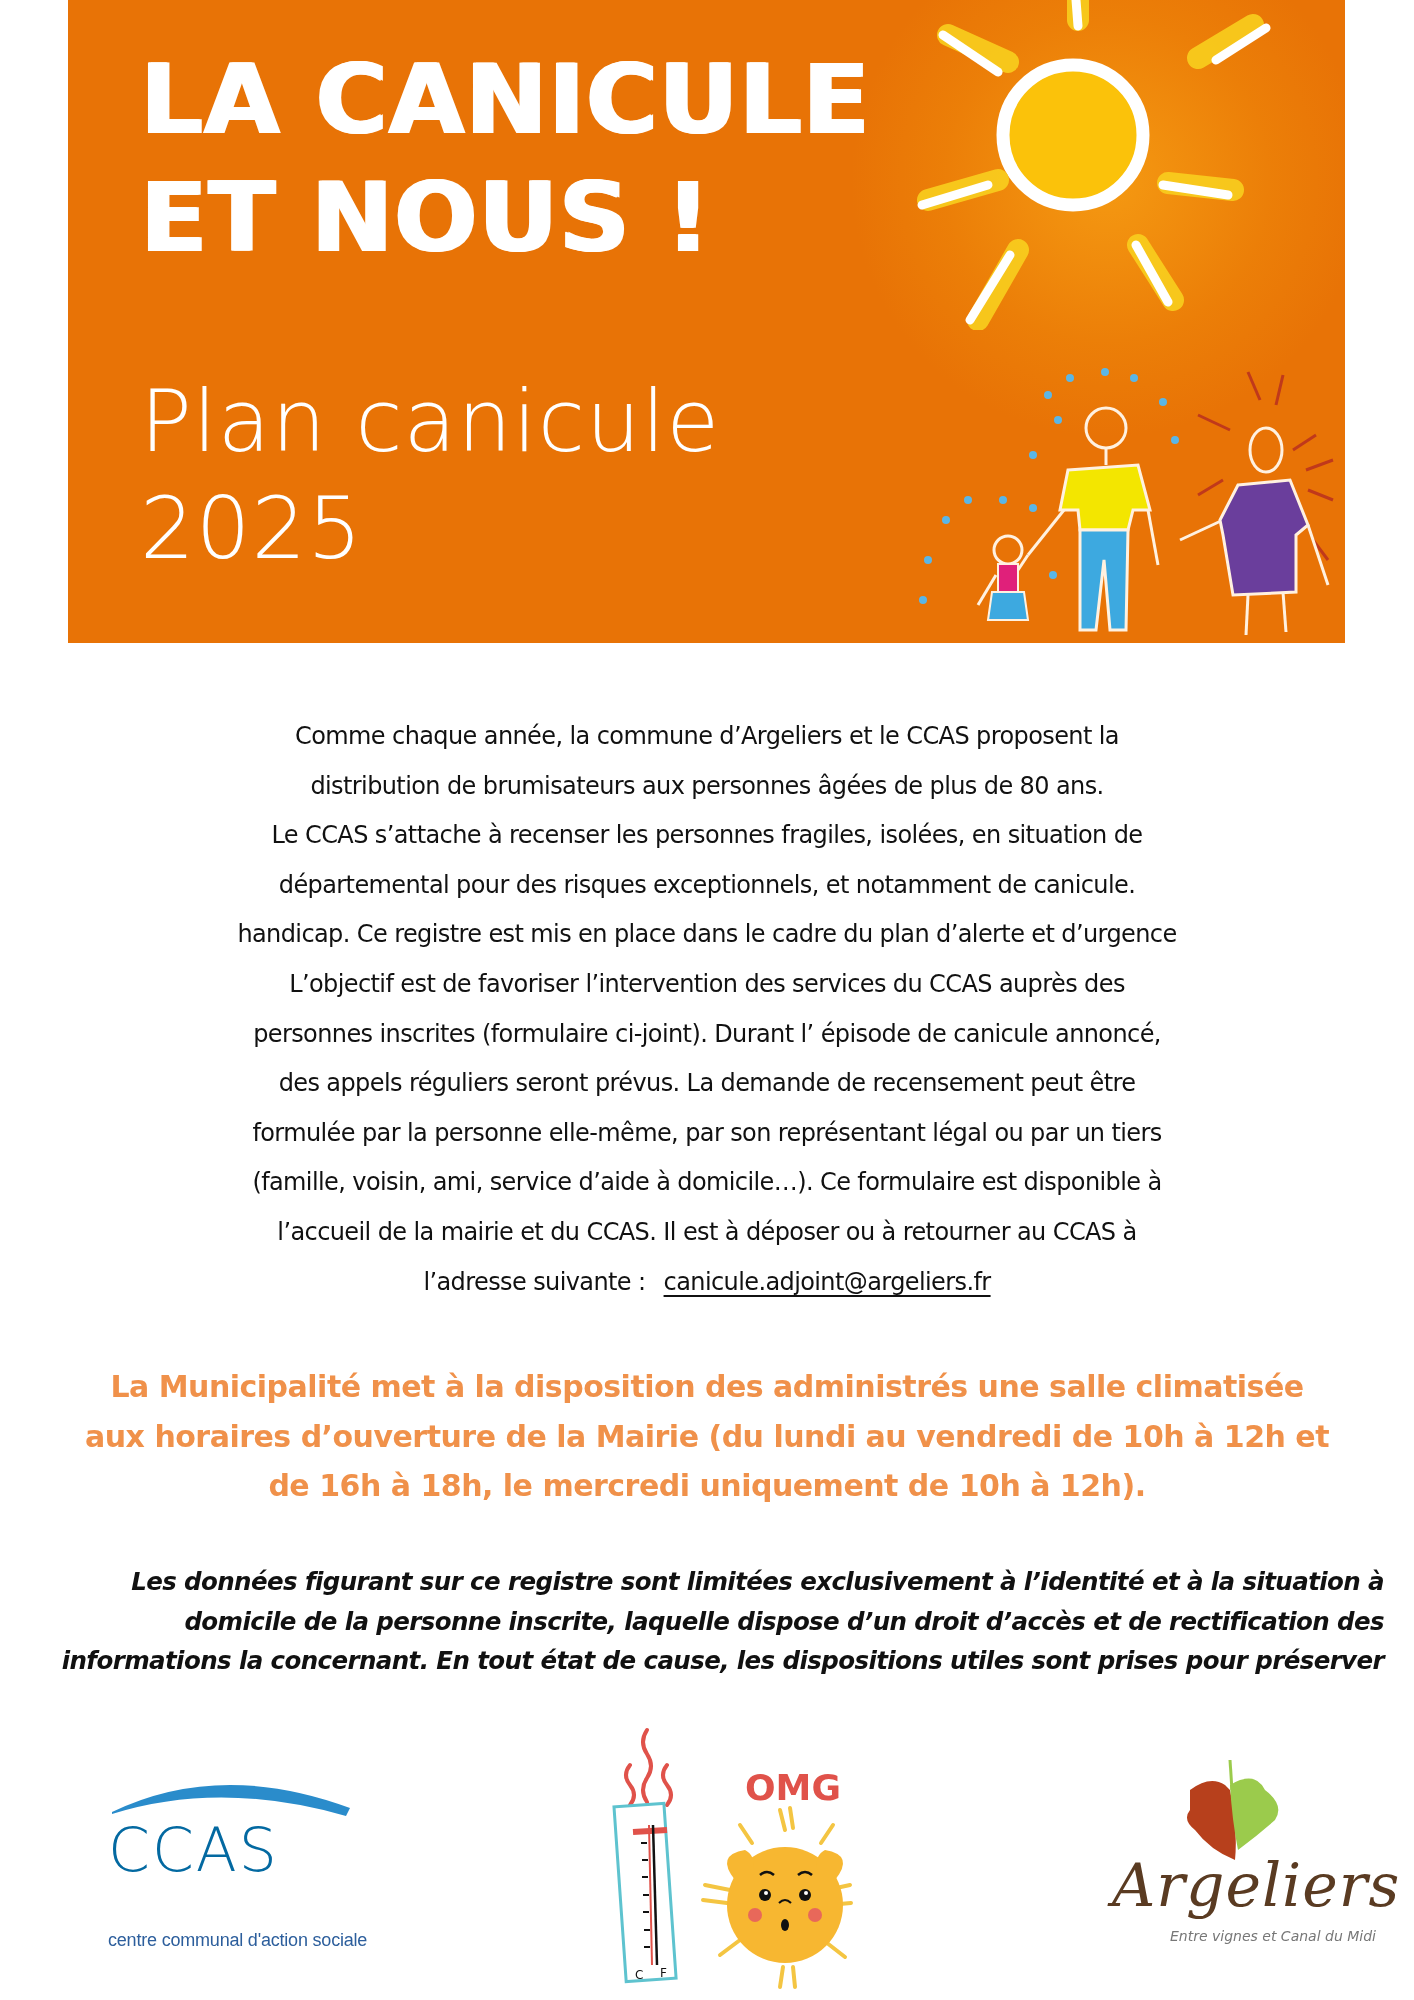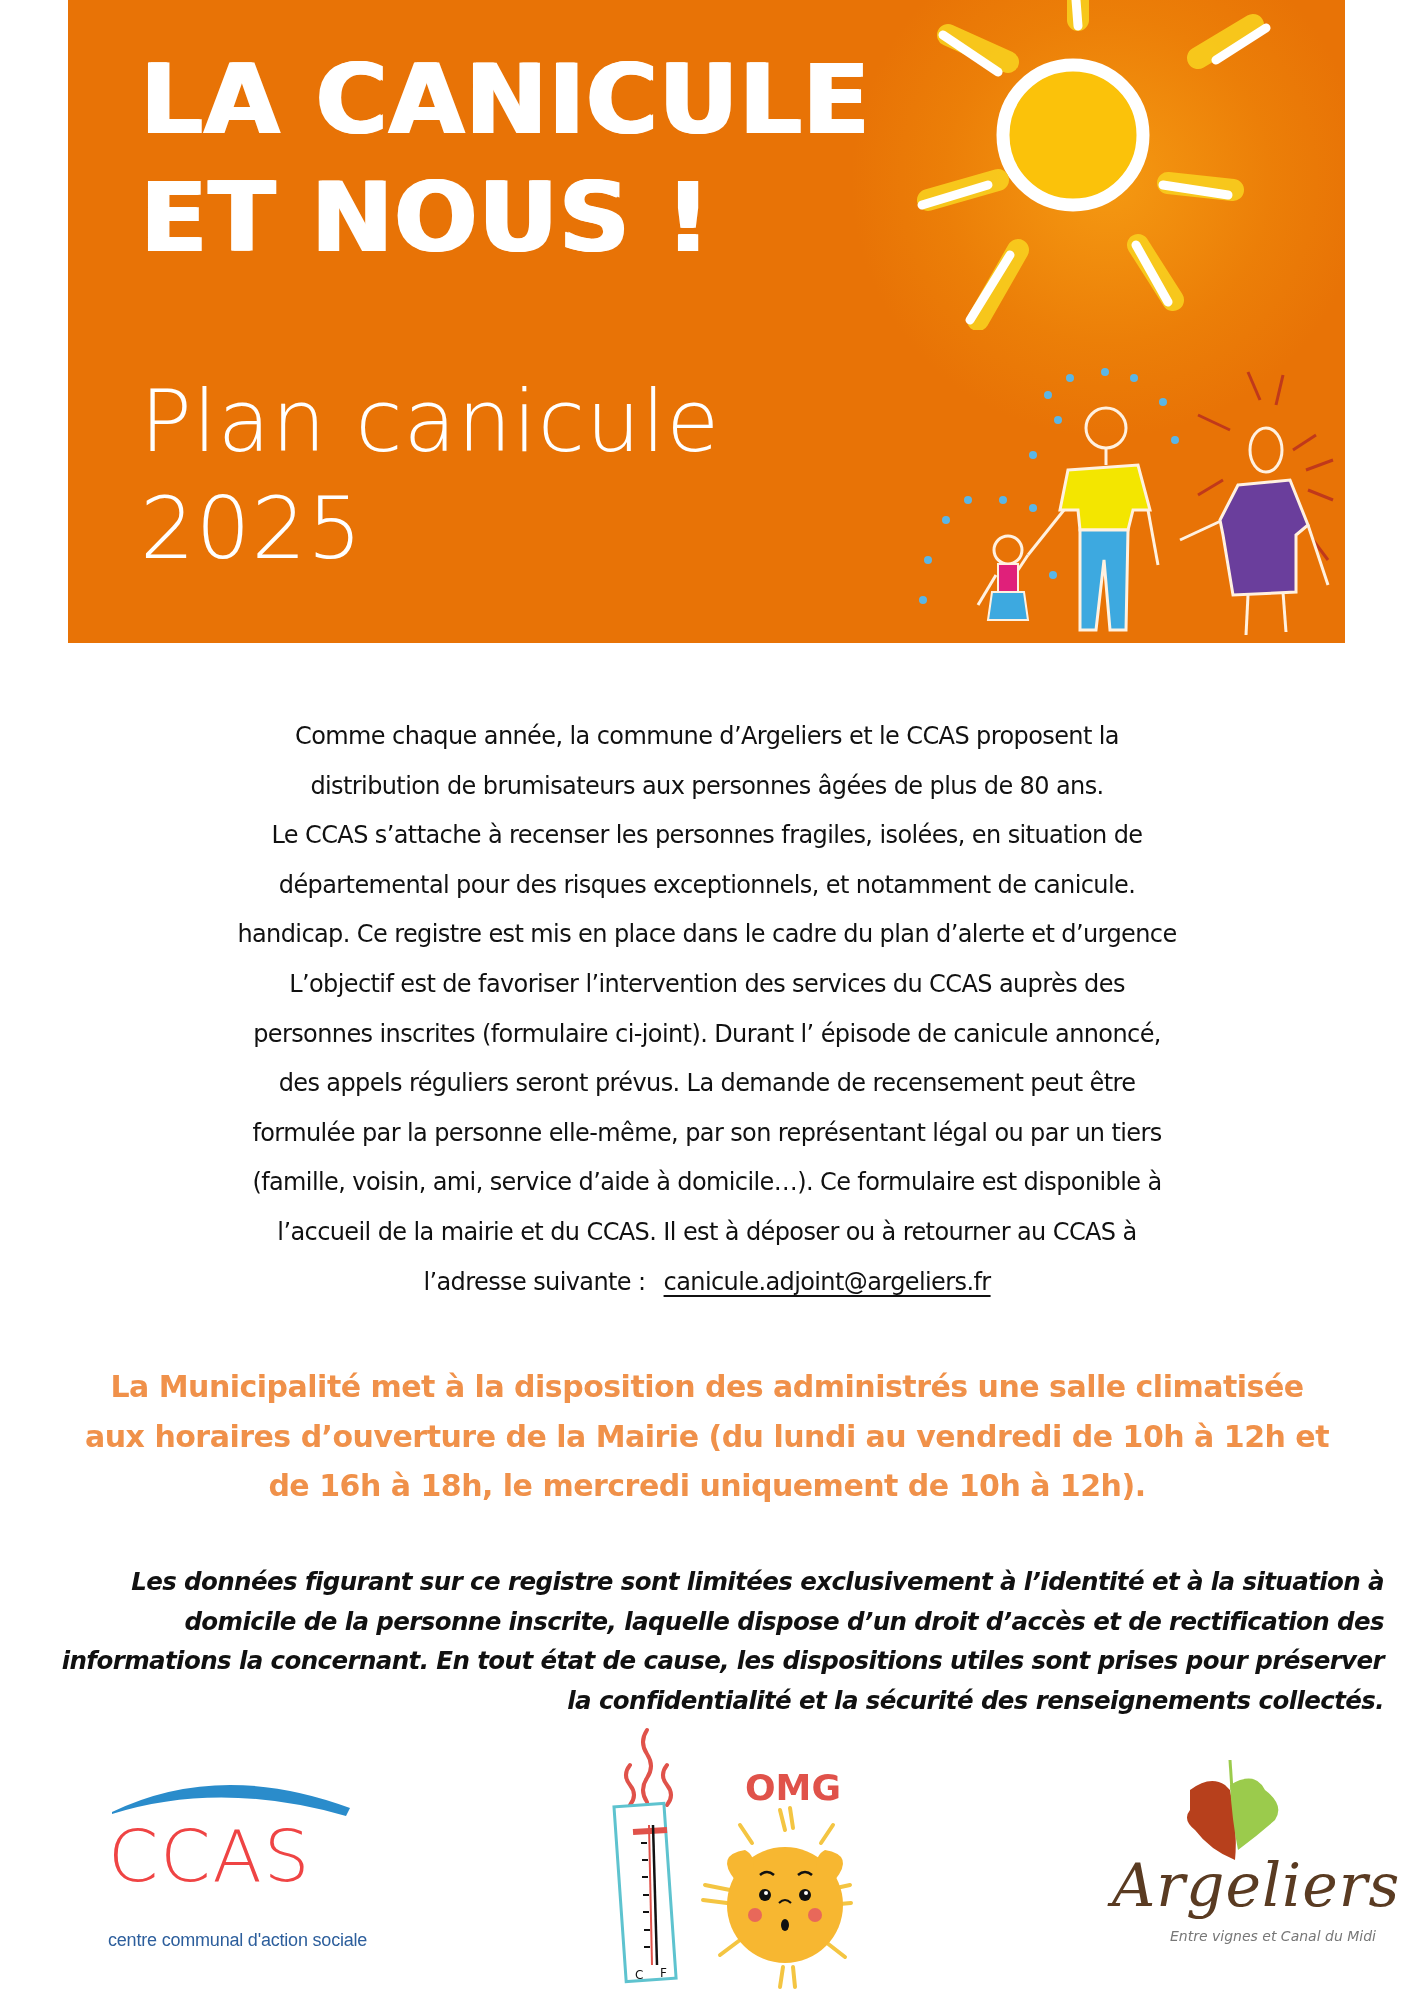--- a/index.html
+++ b/index.html
@@ -29,21 +29,21 @@
   .highlight { position: absolute; left: 30px; width: 1354px; top: 1362px; text-align: center;
     font-family: "DejaVu Sans", sans-serif; font-weight: bold; font-size: 30px; line-height: 49.5px; color: #F0914A; letter-spacing: -0.5px; }
   .highlight p { margin: 0; }
 
   .legal { position: absolute; left: 30px; width: 1354px; top: 1562px; text-align: right;
     font-family: "DejaVu Sans", sans-serif; font-weight: bold; font-style: italic; font-size: 24.5px; line-height: 39.5px; color: #111; letter-spacing: -0.6px; }
   .legal p { margin: 0; }
 
   .logo-ccas { position: absolute; left: 100px; top: 1770px; width: 270px; height: 180px; }
   .ccas-letters { position: absolute; left: 8px; top: 50px; font-family: "DejaVu Sans", sans-serif; font-weight: 300;
-    font-size: 72px; color: #ef4444; letter-spacing: 2px; line-height: 1; }
+    font-size: 60px; color: #0369a1; letter-spacing: 2px; line-height: 1; }
   .ccas-sub { position: absolute; left: 8px; top: 160px; font-family: "Liberation Sans", sans-serif; font-size: 18px; color: #2C5E9C; letter-spacing: -0.2px; }
 
   .logo-omg { position: absolute; left: 595px; top: 1725px; }
   .logo-arg { position: absolute; left: 1090px; top: 1750px; width: 280px; height: 230px; }
   .arg-word { position: absolute; left: 22px; top: 100px; font-family: "DejaVu Serif", serif; font-style: italic; font-size: 60px; color: #5A3B22; letter-spacing: 1px; }
   .arg-sub { position: absolute; left: 56px; top: 178px; font-family: "DejaVu Sans", sans-serif; font-style: italic; font-size: 14px; color: #777; white-space: nowrap; margin-left: 24px; }
 </style>
 </head>
 <body>
 
@@ -161,21 +161,20 @@
 <div class="highlight">
   <p>La Municipalité met à la disposition des administrés une salle climatisée</p>
   <p>aux horaires d’ouverture de la Mairie (du lundi au vendredi de 10h à 12h et</p>
   <p>de 16h à 18h, le mercredi uniquement de 10h à 12h).</p>
 </div>
 
 <div class="legal">
   <p>Les données figurant sur ce registre sont limitées exclusivement à l’identité et à la situation à</p>
   <p>domicile de la personne inscrite, laquelle dispose d’un droit d’accès et de rectification des</p>
   <p>informations la concernant. En tout état de cause, les dispositions utiles sont prises pour préserver</p>
-  <p>la confidentialité et la sécurité des renseignements collectés.</p>
 </div>
 
 <div class="logo-ccas">
   <svg width="270" height="50" viewBox="0 0 270 50" style="position:absolute;left:0;top:0;">
     <path d="M12 42 Q120 -10 250 38 L246 46 Q120 10 12 44 Z" fill="#2A8CCB"></path>
   </svg>
   <div class="ccas-letters">CCAS</div>
   <div class="ccas-sub">centre communal d'action sociale</div>
 </div>
 

